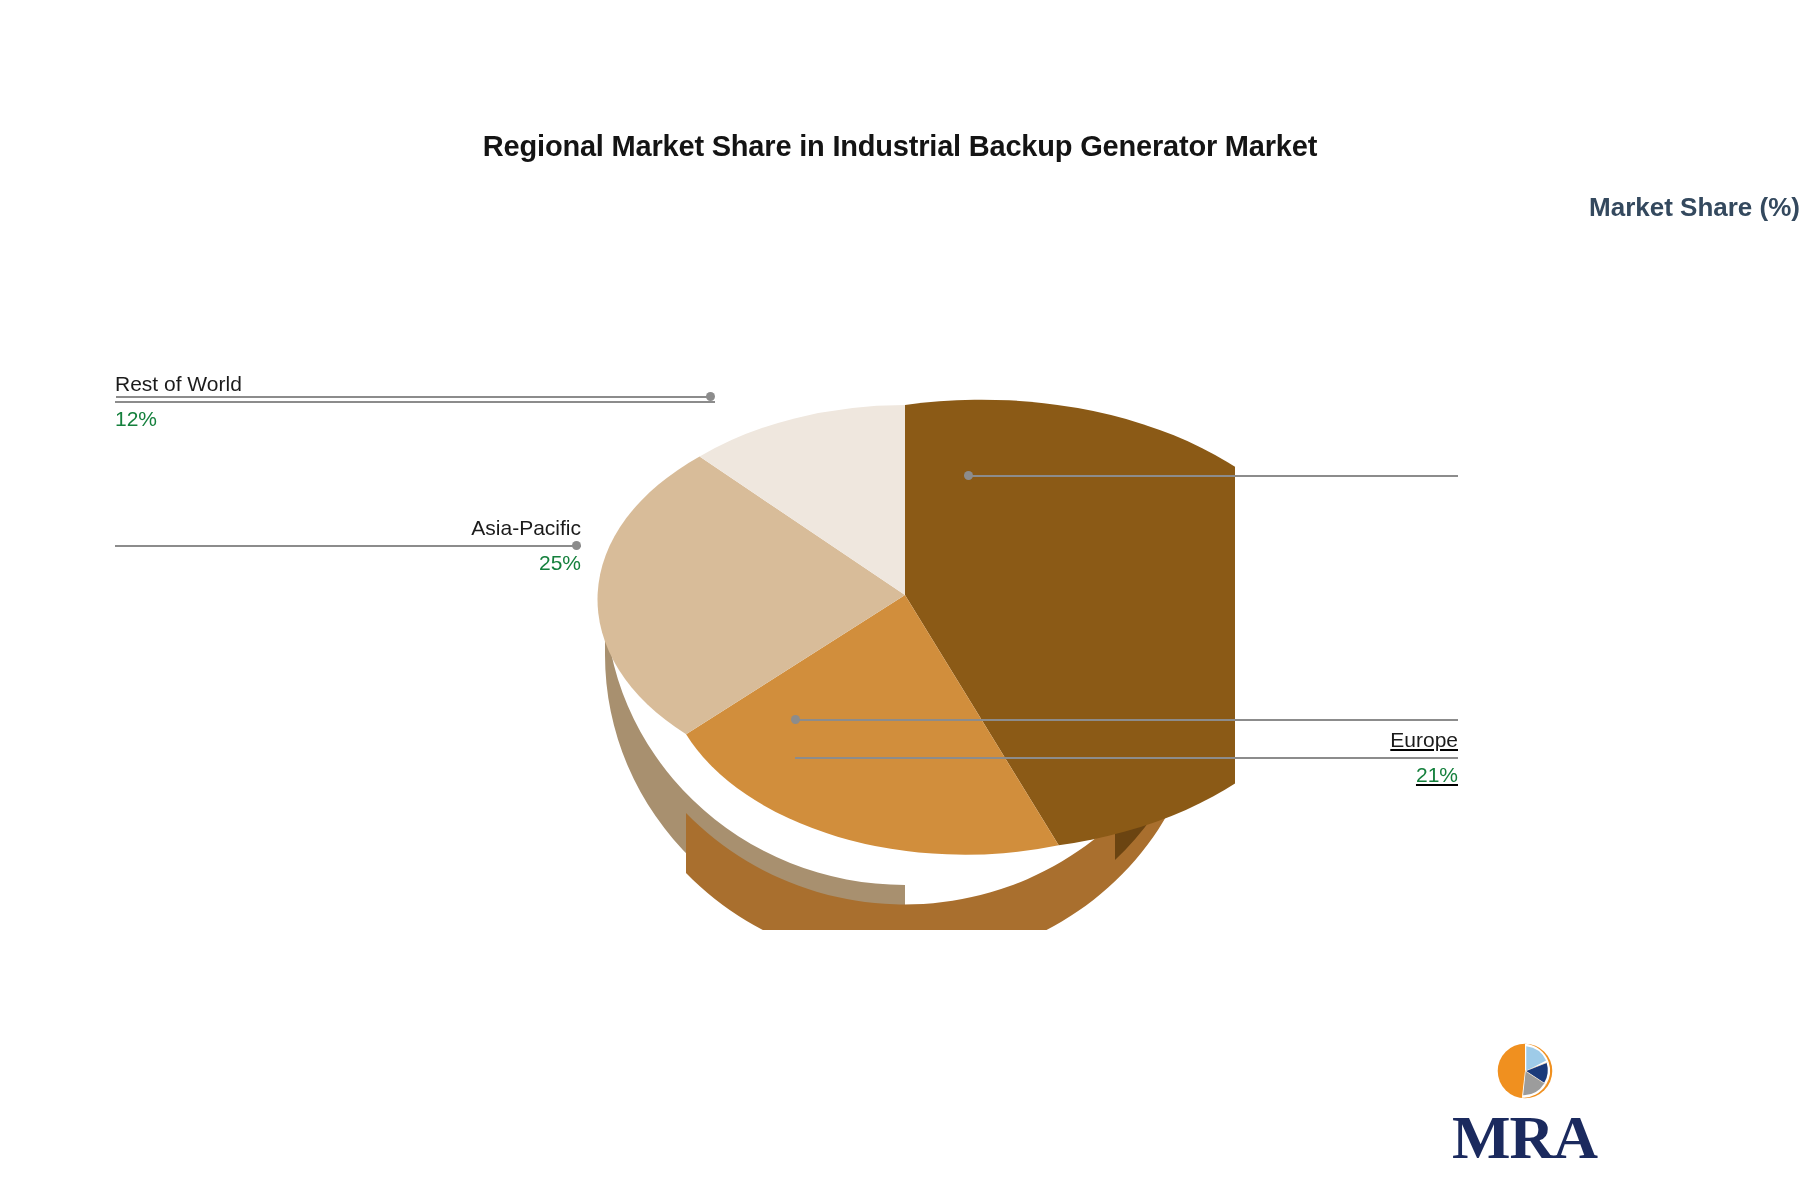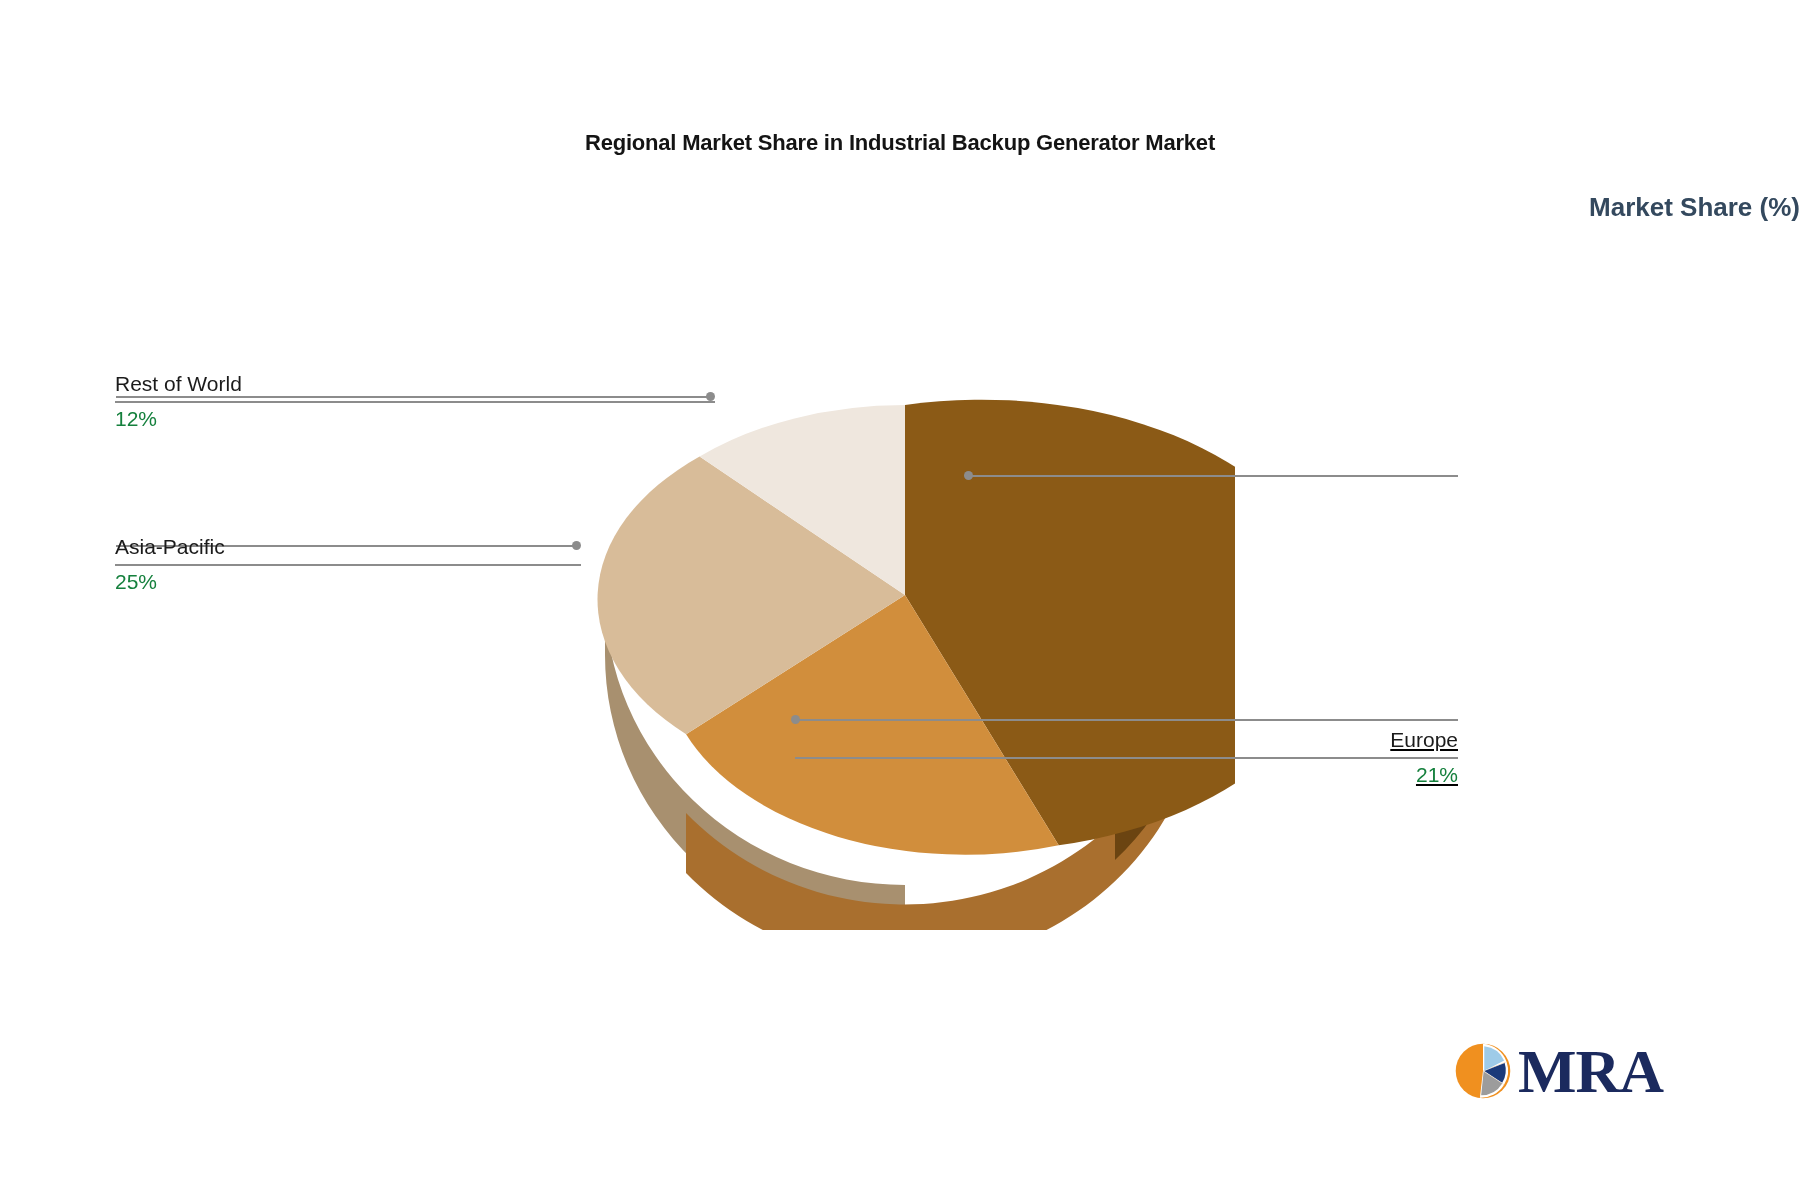--- a/index.html
+++ b/index.html
@@ -12,21 +12,21 @@
   }
   .canvas{
     position:absolute;inset:0;
     background:#ffffff;
   }
   
   .title{
     position:absolute;
     top:130px;left:0;width:1800px;
     text-align:center;
-    font-size:22px;
+    font-size:29px;
     font-weight:bold;
     color:#141414;
     letter-spacing:-0.2px;
   }
   .subtitle{
     position:absolute;
     top:192px;left:0;width:1800px;
     text-align:right;
     font-size:26px;
     font-weight:bold;
@@ -66,21 +66,21 @@
   }
   .leader-dot{
     position:absolute;
     width:9px;height:9px;border-radius:50%;
     background:#8c8c8c;
   }
   
   .logo{
     position:absolute;
     left:1452px;top:1040px;
-    display:flex;align-items:center;gap:4px;
+    display:flex;align-items:center;gap:4px;flex-direction:column;
   }
   .logo-mark{width:62px;height:62px;display:block;}
   .logo-text{
     font-family:"Liberation Serif", serif;
     font-size:62px;
     font-weight:bold;
     color:#1b2a5e;
     letter-spacing:-1px;
     line-height:1;
   }
@@ -131,21 +131,21 @@
 
   <div class="leader" style="left:795px;top:719px;width:663px;"></div>
   <div class="leader-dot" style="left:791px;top:715px;"></div>
 
   <div class="callout left" style="left:115px;top:366px;width:600px;margin-top:6px;">
     <div class="lbl">Rest of World</div>
     <div class="rule"></div>
     <div class="pct">12%</div>
   </div>
 
-  <div class="callout left" style="left:115px;top:535px;width:466px;">
+  <div class="callout left" style="left:115px;top:516px;width:466px;text-align:right;">
     <div class="lbl">Asia-Pacific</div>
     <div class="rule"></div>
     <div class="pct">25%</div>
   </div>
 
 
   <div class="callout right" style="left:795px;top:728px;width:663px;text-decoration:underline;">
     <div class="lbl">Europe</div>
     <div class="rule"></div>
     <div class="pct">21%</div>

